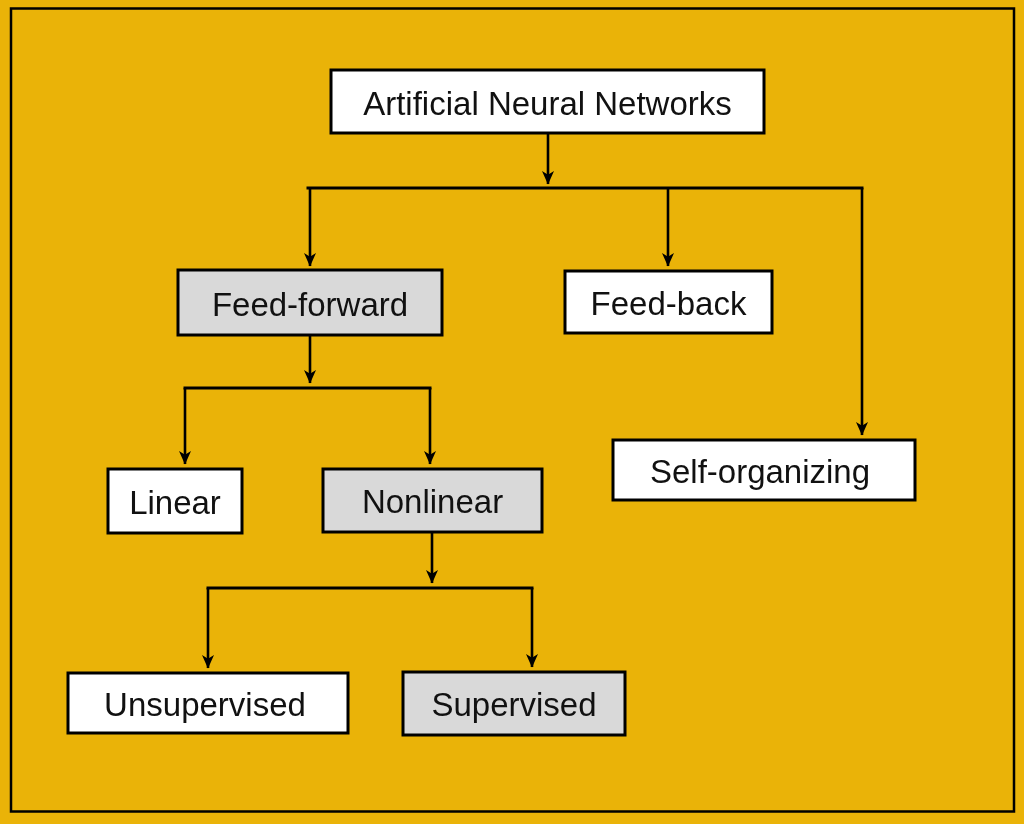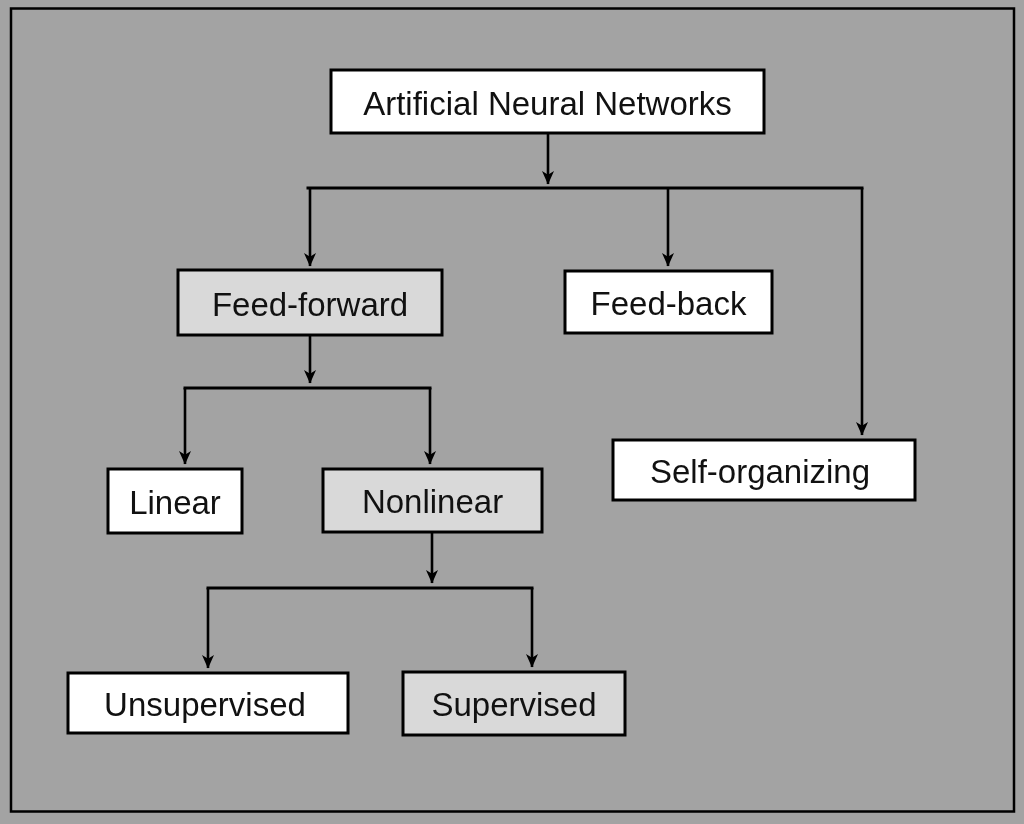--- a/index.html
+++ b/index.html
@@ -4,21 +4,21 @@
 <style>
   html, body {
     margin: 0;
     padding: 0;
     background: #ffffff;
   }
   .canvas {
     position: relative;
     width: 1024px;
     height: 824px;
-    background: #a3a3a3;
+    background: #eab308;
     overflow: hidden;
     font-family: "Liberation Sans", sans-serif;
   }
   svg text {
     font-family: "Liberation Sans", sans-serif;
     font-size: 33px;
     fill: #111111;
     text-anchor: middle;
     dominant-baseline: central;
   }

